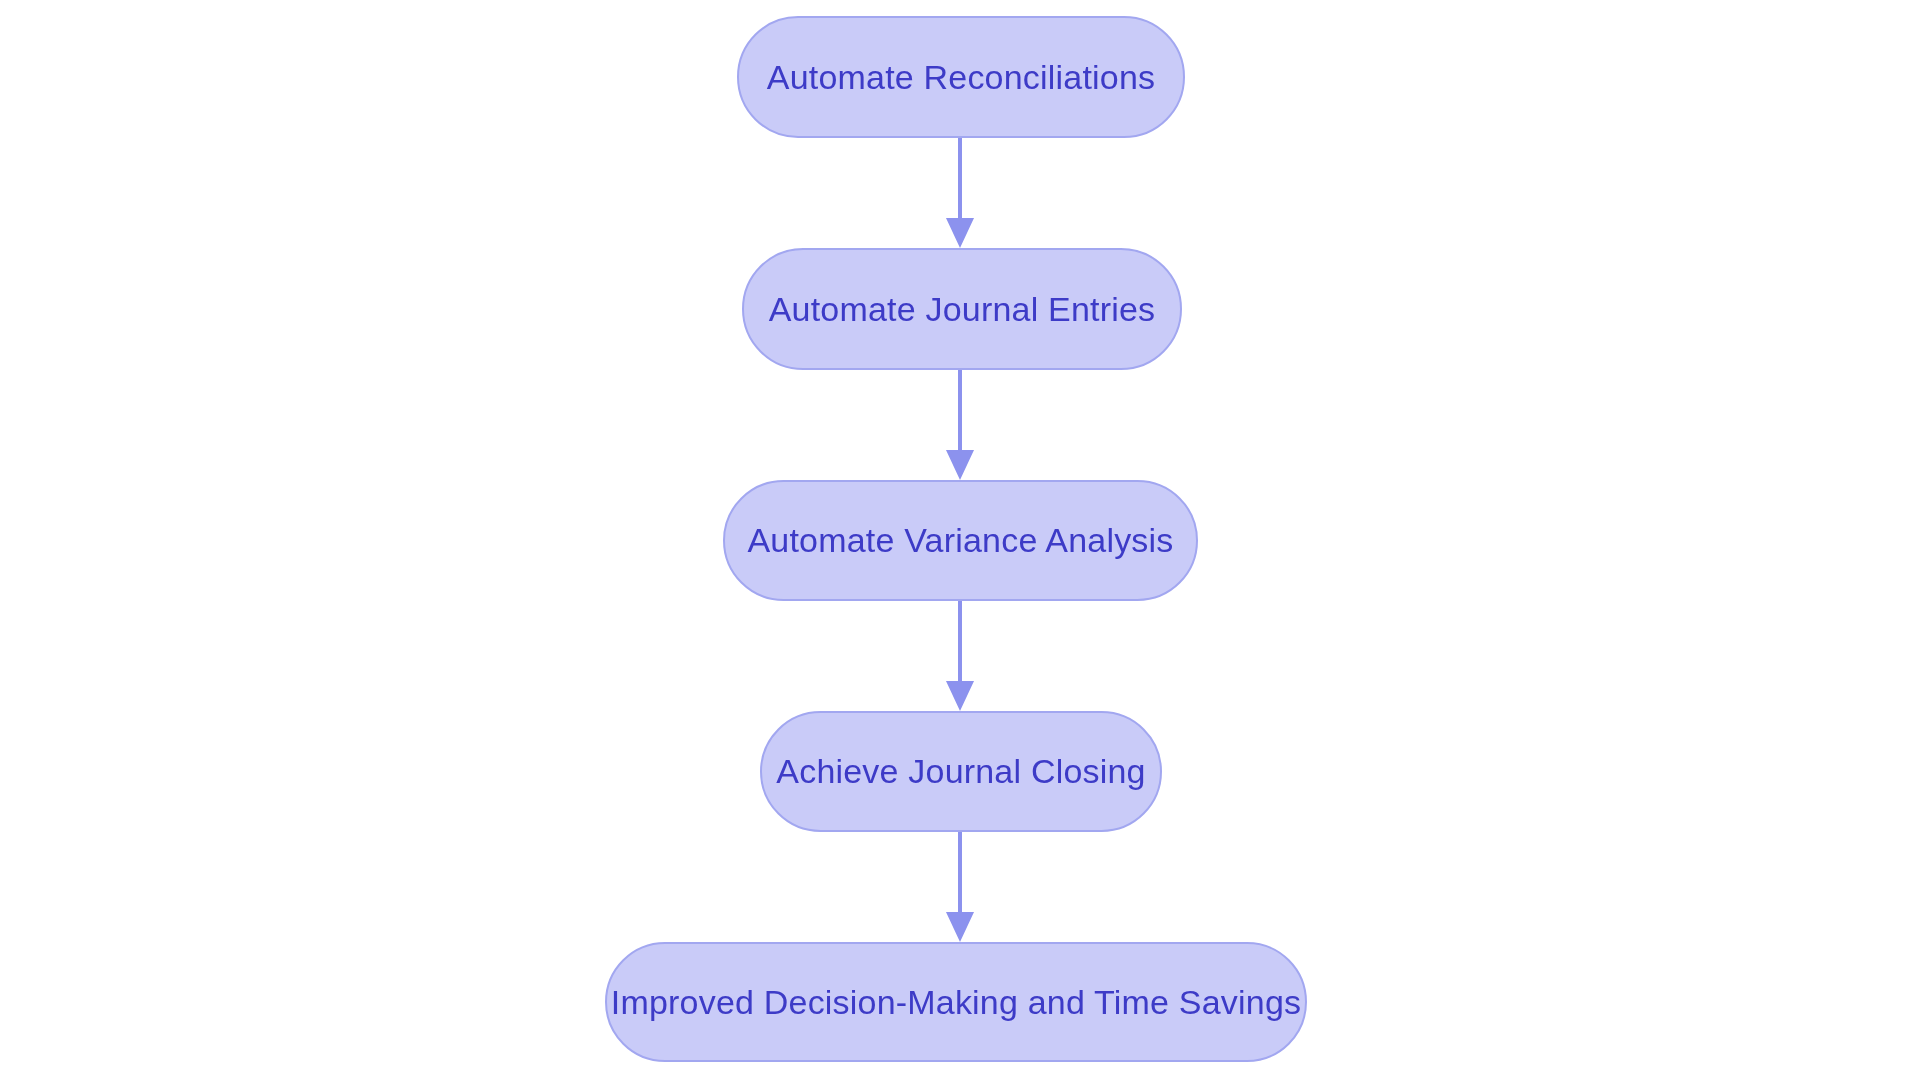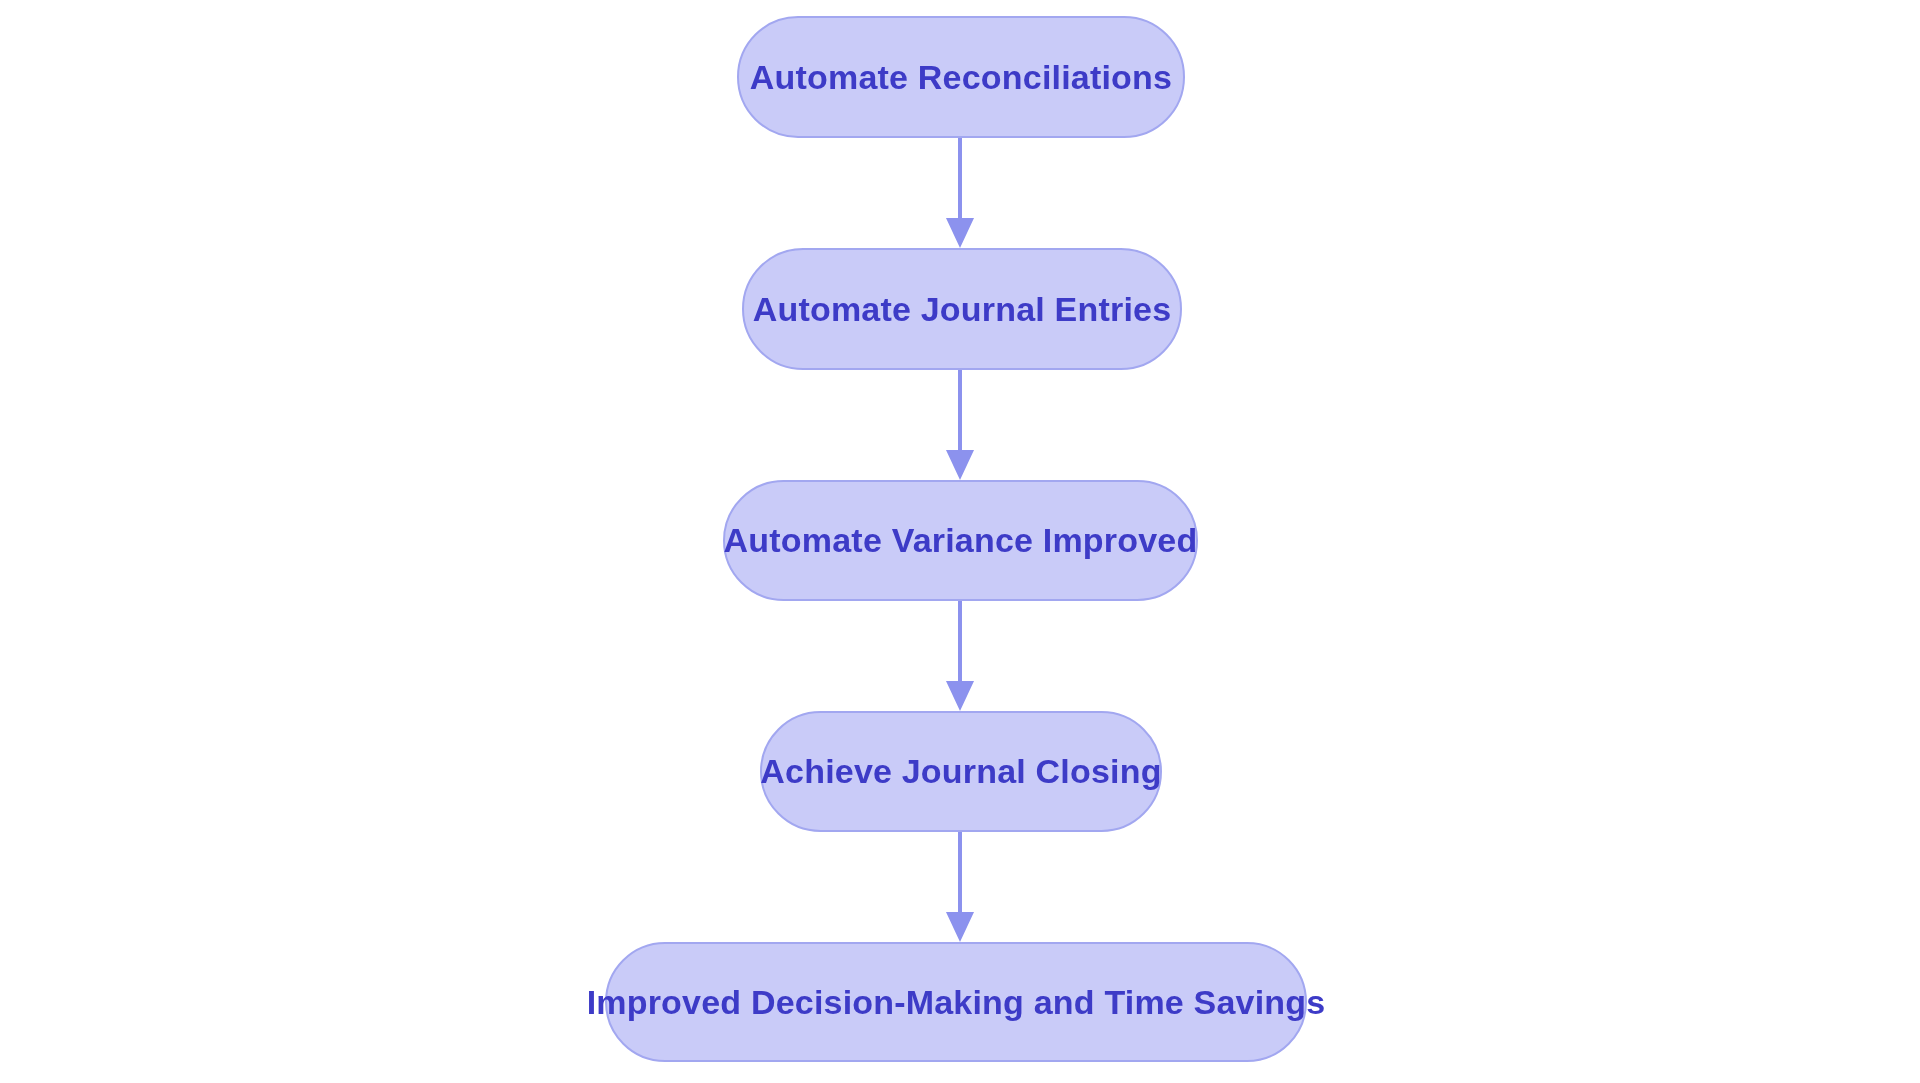--- a/index.html
+++ b/index.html
@@ -2,21 +2,21 @@
 <html style="--bg: #ffffff; --node-fill: #c9cbf8; --node-border: #a2a7f0; --node-text: #3d3bc7; --arrow: #8c92ee;"><head>
 <meta charset="utf-8">
 <style>
   :root {
     --bg: #ffffff;
     --node-fill: #c9cbf8;
     --node-border: #a2a7f0;
     --node-text: #3d3bc7;
     --arrow: #8c92ee;
   }
-  * { margin: 0; padding: 0; box-sizing: border-box; font-weight: bold; }
+  * { margin: 0; padding: 0; box-sizing: border-box; }
   html, body {
     width: 1920px;
     height: 1083px;
     background: var(--bg);
     font-family: "Liberation Sans", "DejaVu Sans", sans-serif;
     overflow: hidden;
   }
   .canvas {
     position: relative;
     width: 1920px;
@@ -89,21 +89,21 @@
   <div class="flow-node n1">
     <span>Automate Journal Entries</span>
   </div>
 
   <div class="flow-arrow a1">
     <div class="arrow-line"></div>
     <div class="arrow-head"></div>
   </div>
 
   <div class="flow-node n2">
-    <span>Automate Variance Improved</span>
+    <span>Automate Variance Analysis</span>
   </div>
 
   <div class="flow-arrow a2">
     <div class="arrow-line"></div>
     <div class="arrow-head"></div>
   </div>
 
   <div class="flow-node n3">
     <span>Achieve Journal Closing</span>
   </div>

